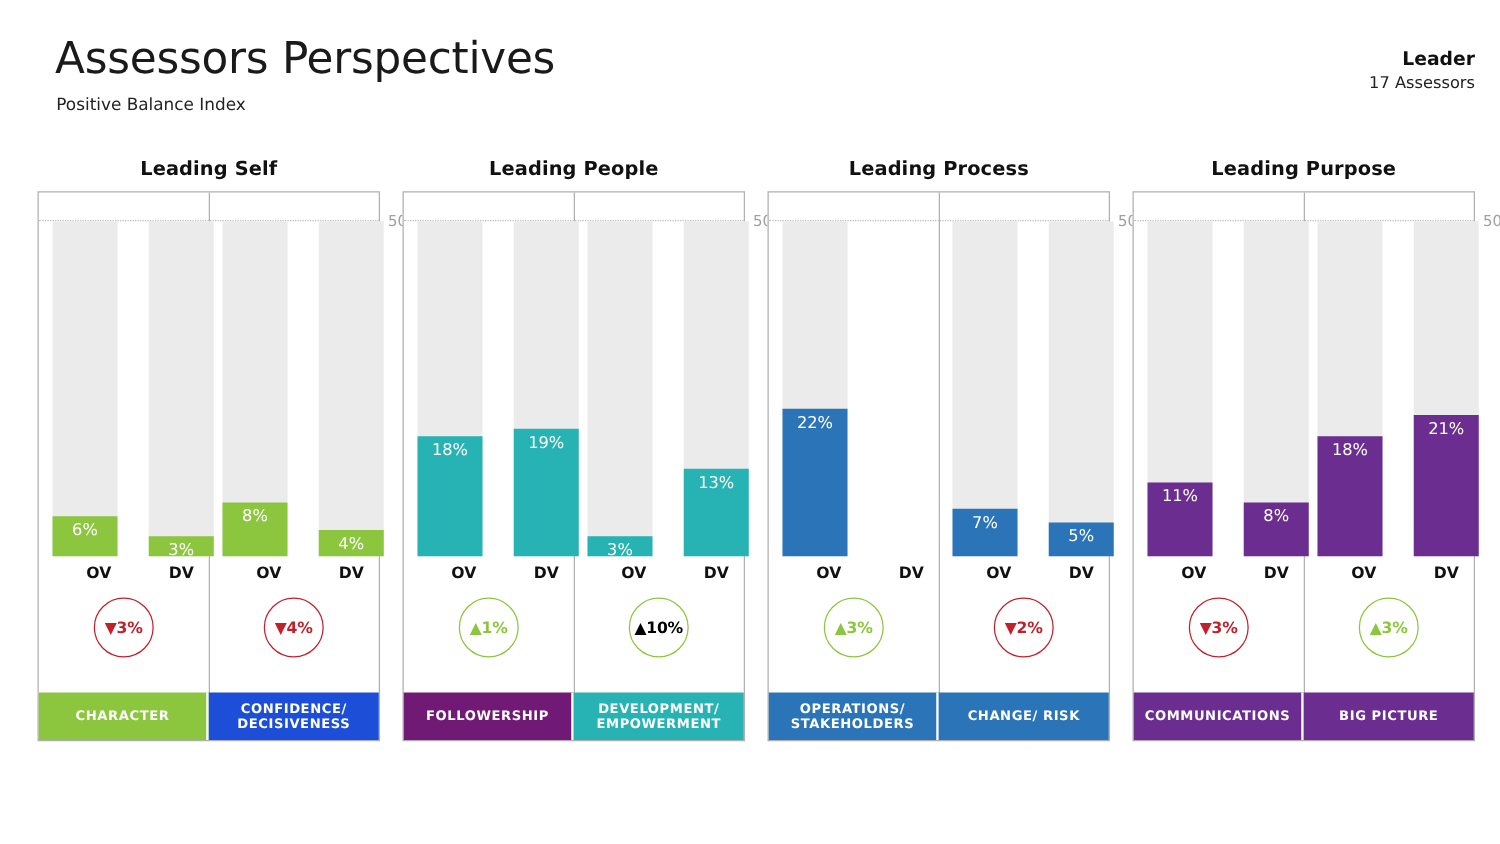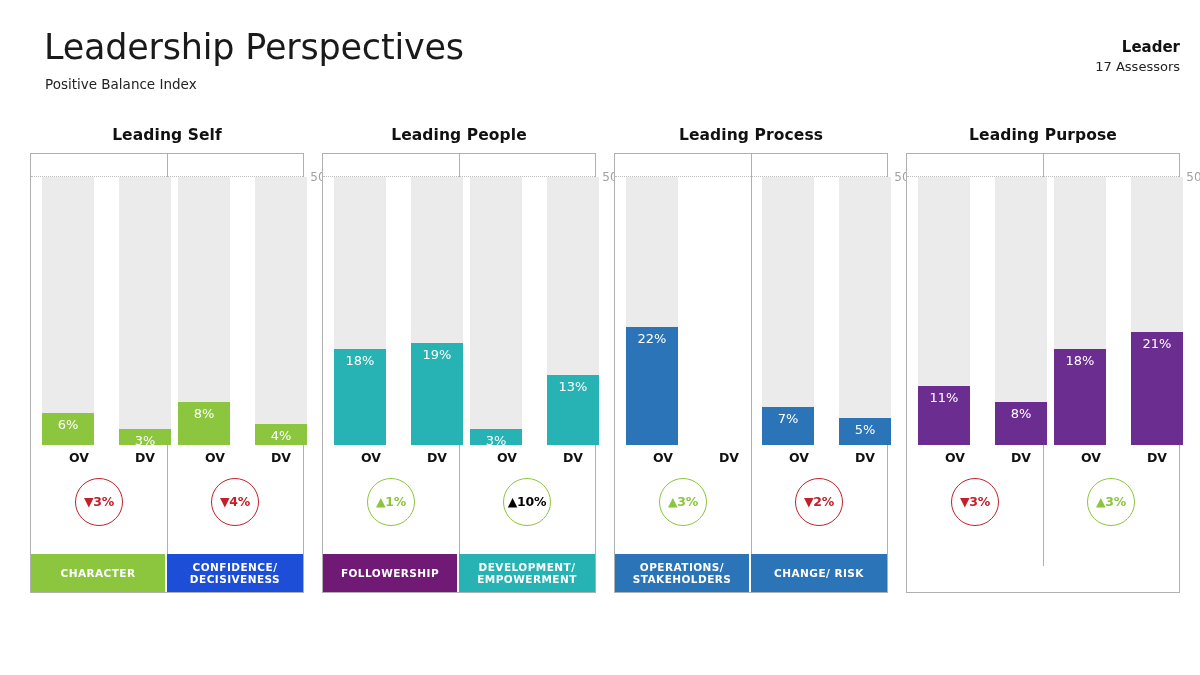--- a/index.html
+++ b/index.html
@@ -112,21 +112,21 @@
     letter-spacing: 0.45px; line-height: 12px; padding: 0 4px;
   }
   .footer-cell.left { border-right: 2px solid #ffffff; }
 </style>
 </head>
 <body>
 
 <div class="page">
 
   <div class="header">
-    <div class="title">Leadership Perspectives</div>
+    <div class="title">Assessors Perspectives</div>
     <div class="subtitle">Positive Balance Index</div>
     <div class="hdr-right">
       <div class="hdr-role">Leader</div>
       <div class="hdr-assessors">17 Assessors</div>
     </div>
   </div>
 
   <div class="panels" id="panels">
       <div class="panel" style="left: 30px;">
         <div class="panel-title">Leading Self</div>
@@ -361,17 +361,21 @@
             <div class="axis-labels">
               <div class="axis-label ov">OV</div>
               <div class="axis-label dv">DV</div>
             </div>
             <div class="delta-wrap">
               <div class="delta" style="border-color: rgb(140, 198, 62);">
                 <span class="delta-text" style="color: rgb(140, 198, 62);">▲3%</span>
               </div>
             </div>
           </div>
+          <div class="footer-band">
+            <div class="footer-cell left" style="background: rgb(107, 45, 144);">COMMUNICATIONS</div>
+            <div class="footer-cell" style="background: rgb(107, 45, 144);">BIG PICTURE</div>
+          </div>
         </div>
       </div>
     </div>
 
 </div>
 
 </body></html>

